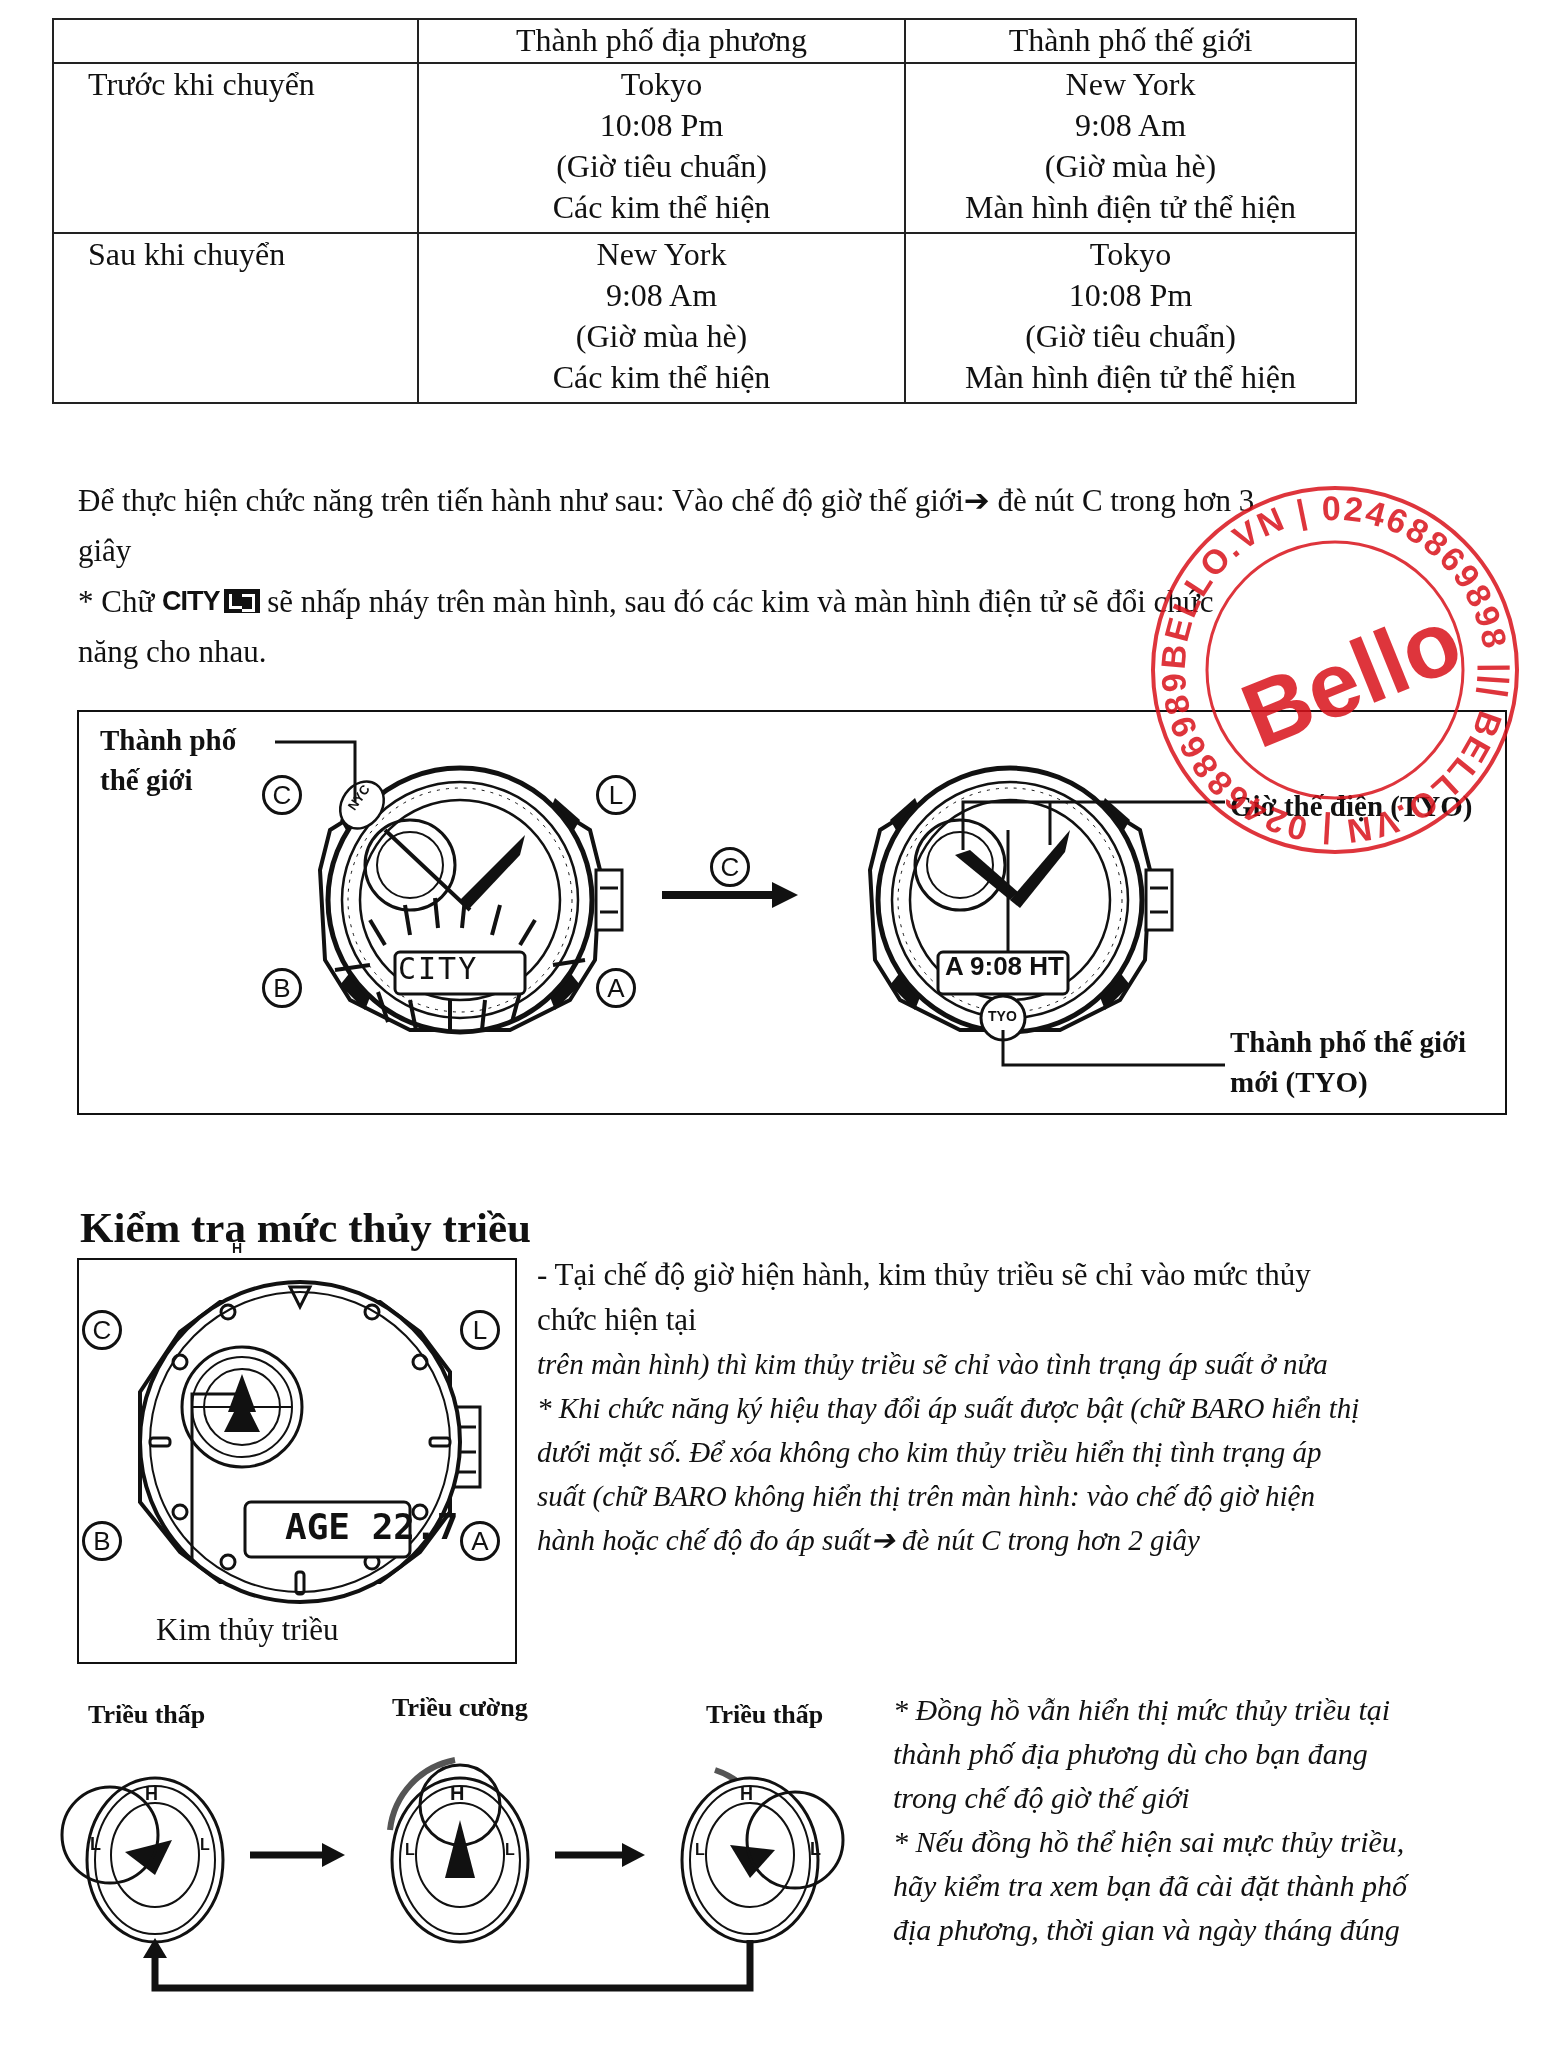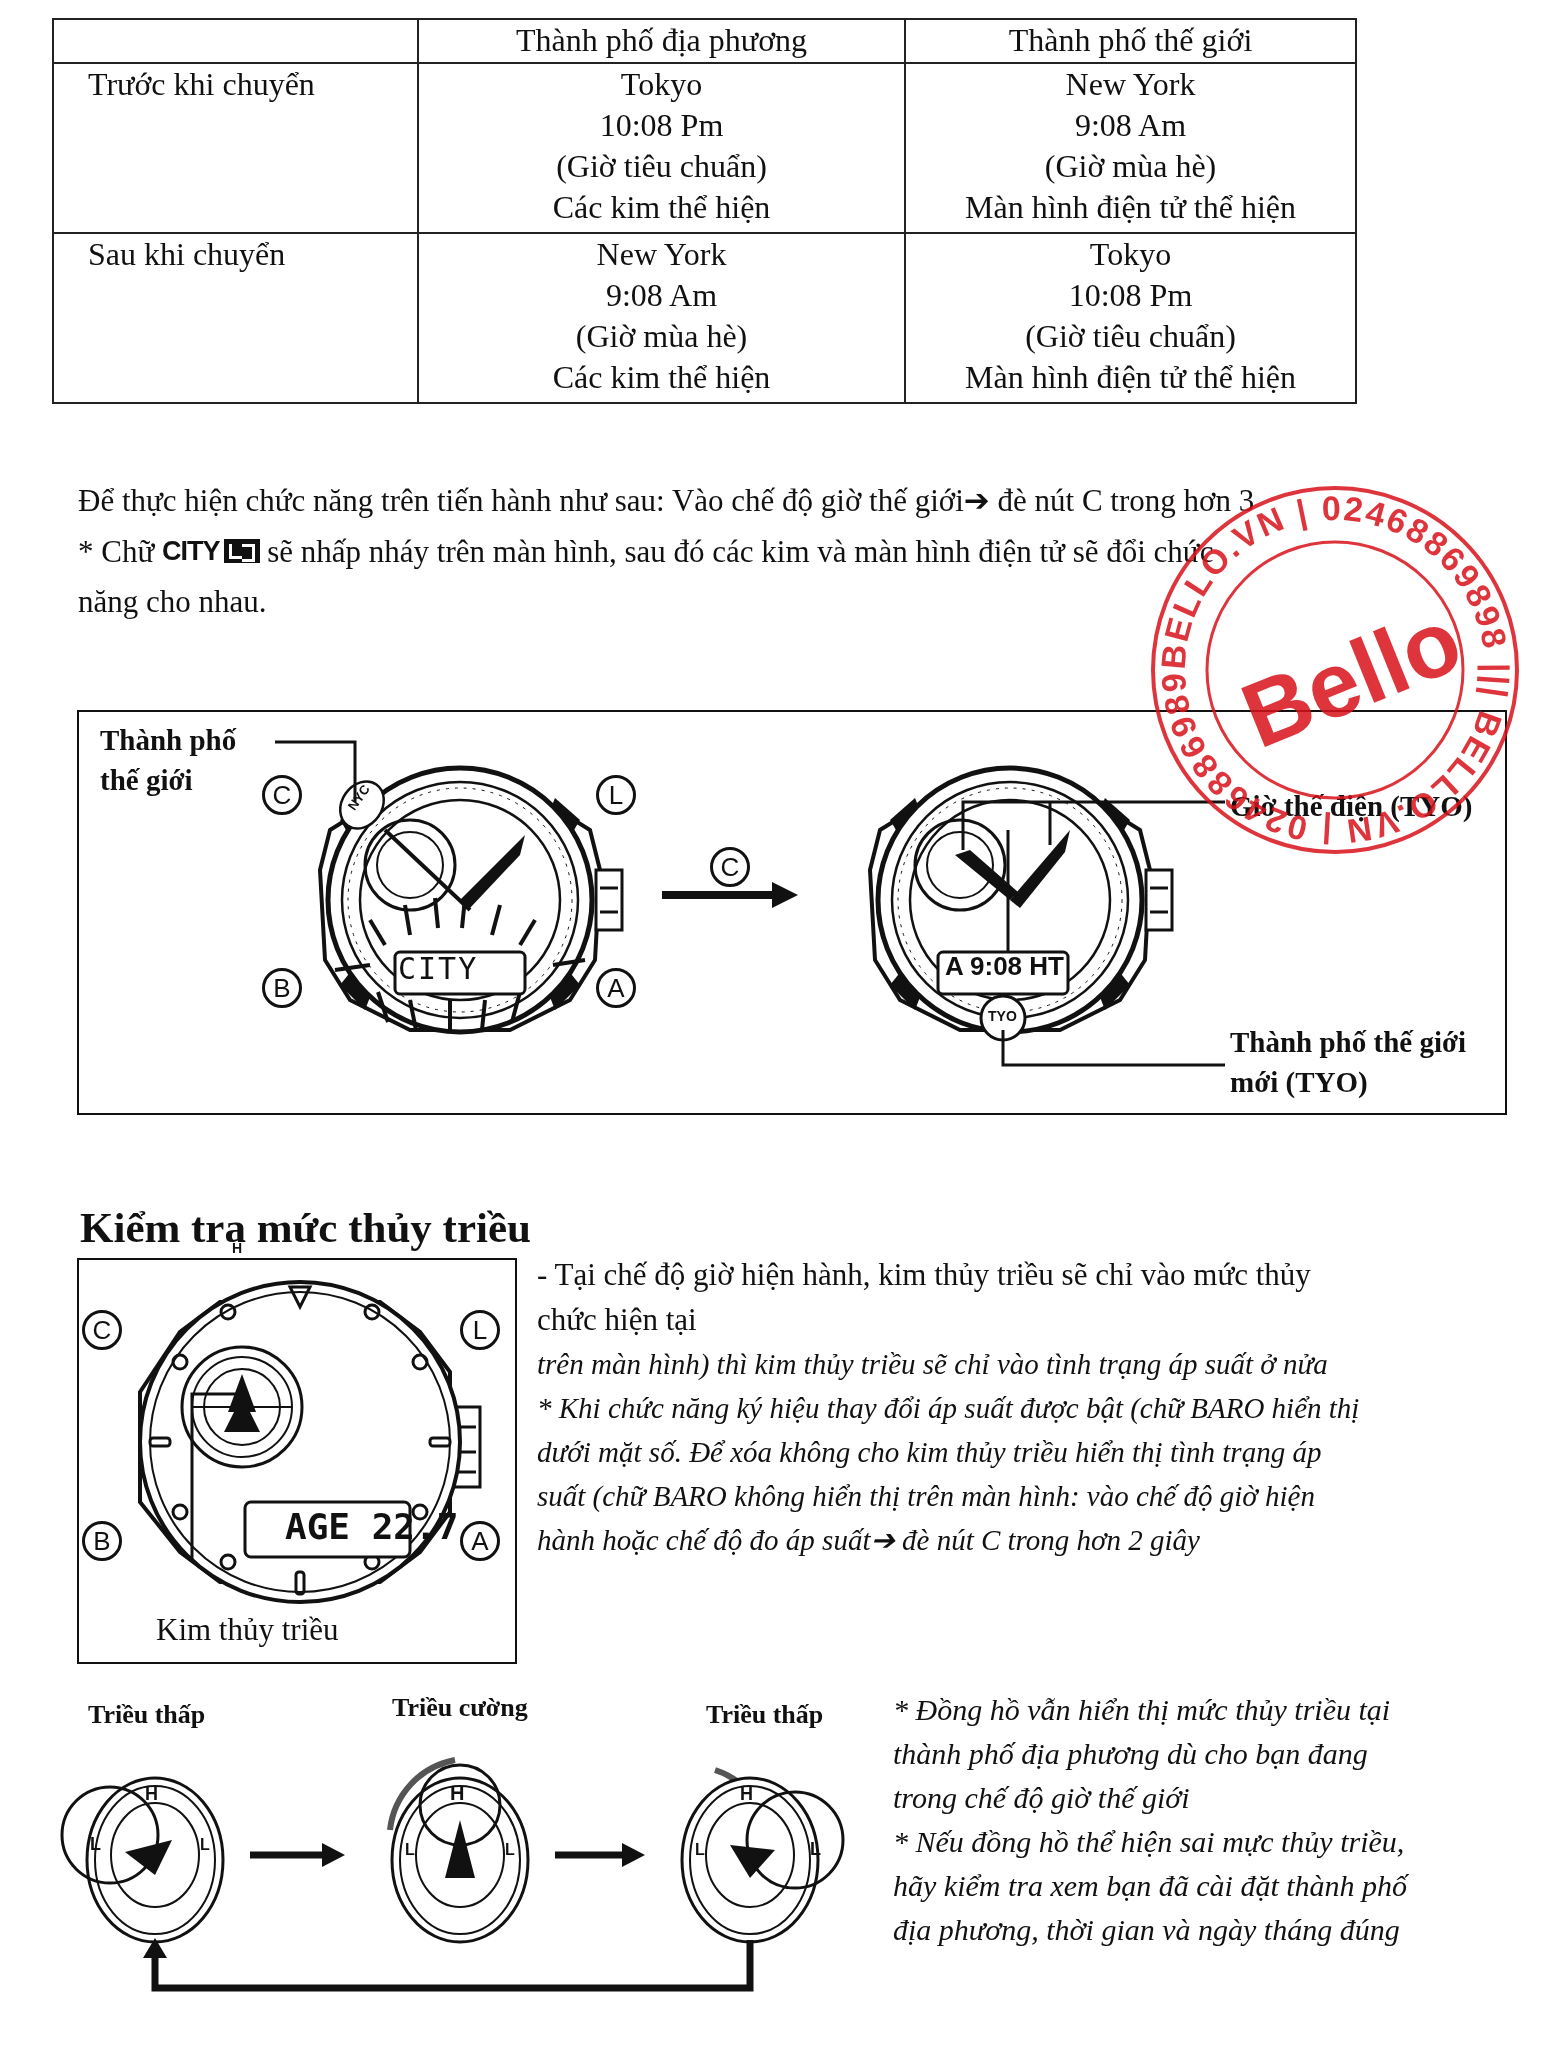--- a/index.html
+++ b/index.html
@@ -68,20 +68,21 @@
       <div>10:08 Pm</div>
       <div>(Giờ tiêu chuẩn)</div>
       <div>Màn hình điện tử thể hiện</div>
     </td>
   </tr>
 </tbody>
   </table>
 
 <div class="para" style="top:476px;">
   <div><span>Để thực hiện chức năng trên tiến hành như sau: Vào chế độ giờ thế giới</span><span>➔</span><span> đè nút C trong hơn 3</span></div>
+  <div>giây</div>
   <div><span>* Chữ </span><span class="city-badge">CITY</span><span class="city-box"></span><span> sẽ nhấp nháy trên màn hình, sau đó các kim và màn hình điện tử sẽ đổi chức</span></div>
   <div>năng cho nhau.</div>
 </div>
 
 <div class="panel"></div>
 
 <div class="lbl" style="left:100px;top:720px;">
   <div>Thành phố</div>
   <div>thế giới</div>
 </div>

